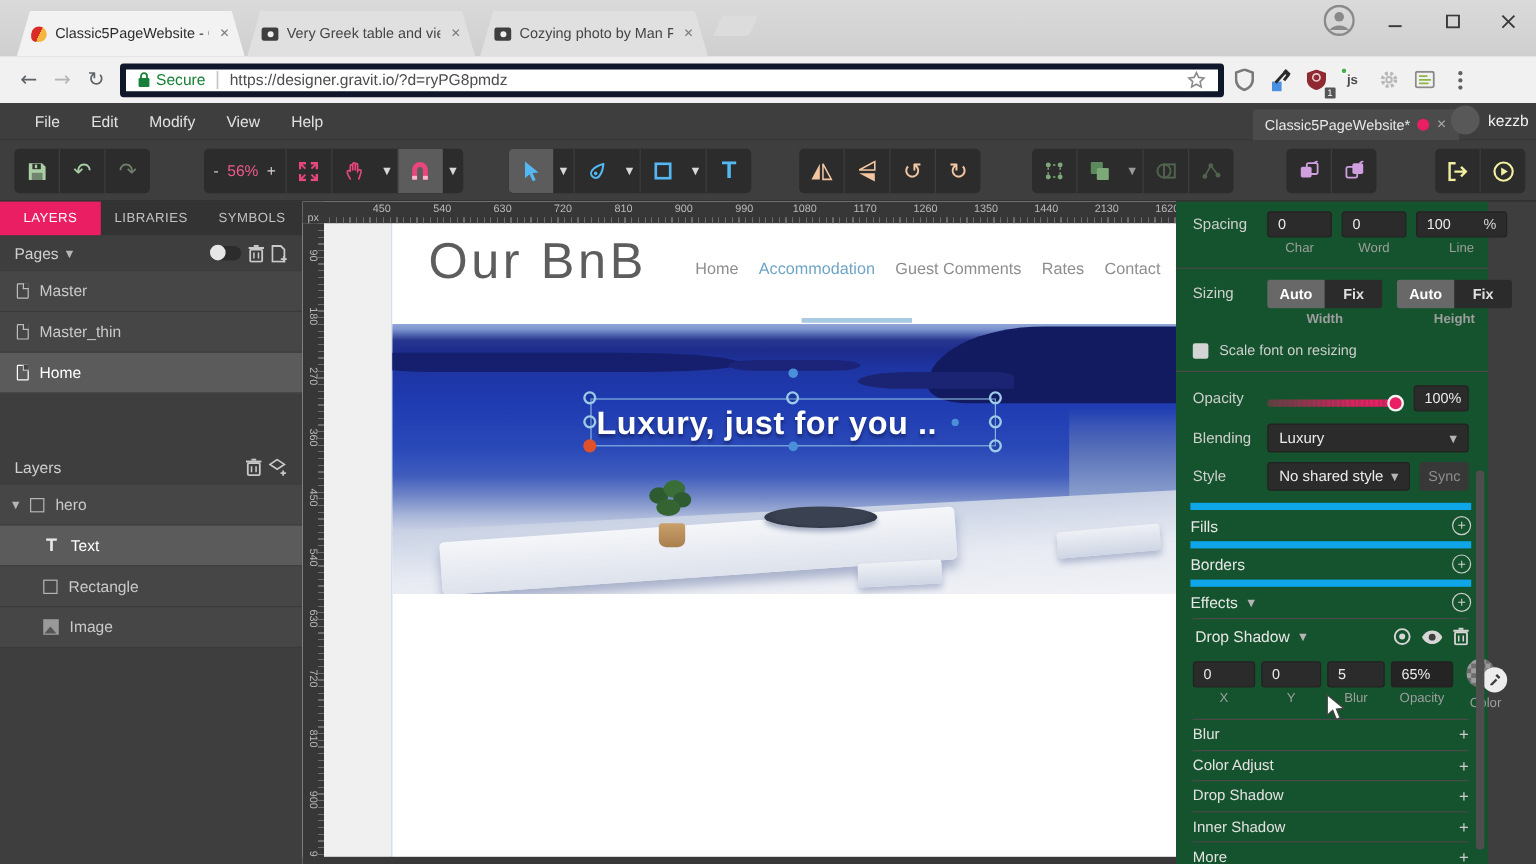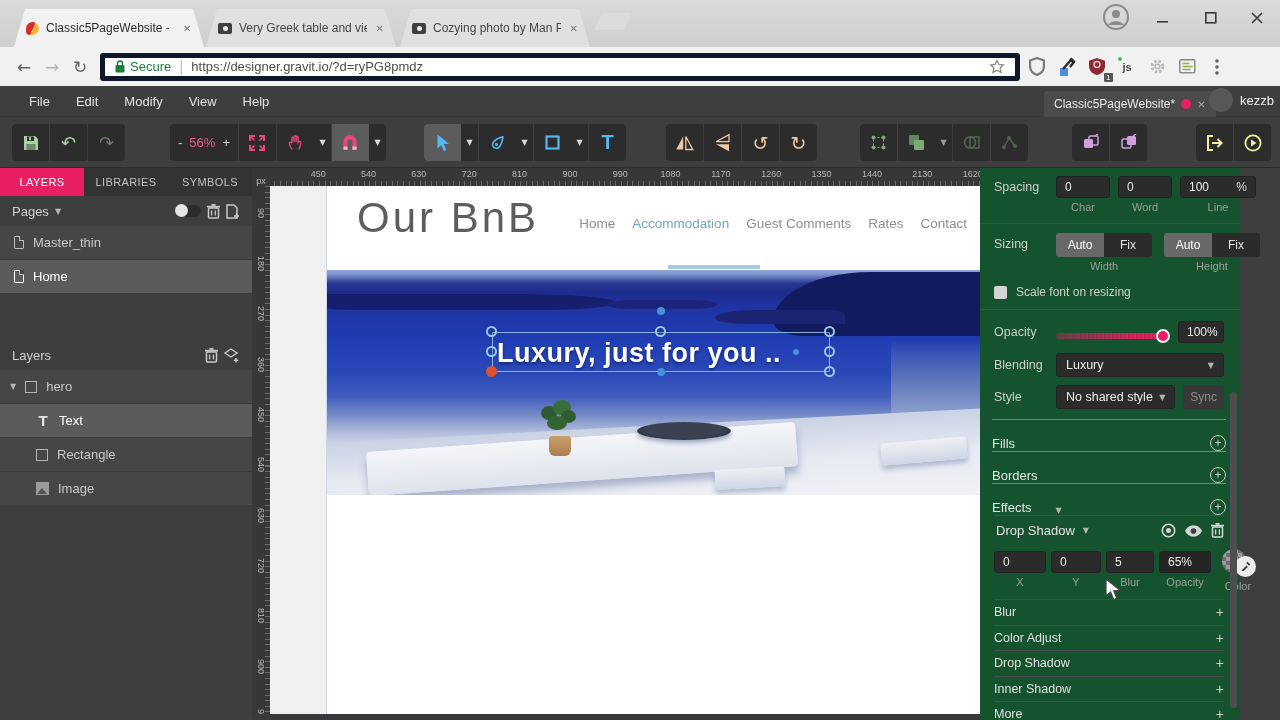--- a/index.html
+++ b/index.html
@@ -134,21 +134,21 @@
   .seg .on { background:#686868; color:#fff; }
   .divider { border-top:1px solid #4a4a4a; margin:10px -16px 0 -14px; }
   .checkbox { width:13px; height:13px; background:#d4d4d4; border-radius:2px; flex:none; }
   .slider { position:relative; width:140px; height:6px; border-radius:3px; margin-top:8px;
     background:linear-gradient(90deg,rgba(233,30,99,.35),#e91e63 75%); }
   .slider::before { content:""; position:absolute; inset:0; background:repeating-linear-gradient(90deg,rgba(70,70,70,.5) 0 2px,transparent 2px 4px); opacity:.5; border-radius:3px; }
   .slider-handle { position:absolute; right:-6px; top:-4px; width:14px; height:14px; border-radius:50%; background:#e91e63; border:2.5px solid #f3f3f3; }
   .dropdown { background:#2b2b2b; border:1px solid #222; border-radius:3px; height:24px; display:flex; align-items:center; padding:0 9px; color:#ececec; font-size:12.5px; }
   .dropdown .caret { margin-left:auto; }
   .sync-btn { width:50px; height:24px; background:#383838; border-radius:3px; display:flex; align-items:center; justify-content:center; color:#8d8d8d; font-size:12px; margin-left:8px; }
-  .sec { border-top:1px solid #0ea5e9; height:32px; display:flex; align-items:flex-end; gap:24px; color:#e6e6e6; font-size:13px; margin:0 -2px; }
+  .sec { border-top:6px solid #0ea5e9; height:32px; display:flex; align-items:center; gap:8px; color:#e6e6e6; font-size:13px; margin:0 -2px; }
   .sec .sp, .ds-head .sp { flex:1; }
   .plus-circle { width:16px; height:16px; border:1.3px solid #cdcdcd; border-radius:50%; display:flex; align-items:center; justify-content:center; font-size:12px; color:#cdcdcd; line-height:1; }
   .ds-head { border-top:1px solid #4a4a4a; height:30px; display:flex; align-items:center; gap:8px; color:#e6e6e6; font-size:13px; padding-left:2px; }
   .ds-icons { display:flex; align-items:center; gap:9px; }
   .ds-params { display:flex; gap:5px; margin-top:6px; align-items:flex-start; }
   .swatch { position:relative; width:38px; height:26px; margin-left:6px; }
   .swatch-checker { position:absolute; left:0; top:-2px; width:24px; height:24px; border-radius:50%; background:repeating-conic-gradient(#9c9c9c 0 25%,#6e6e6e 0 50%); background-size:8px 8px; }
   .swatch-picker { position:absolute; left:13px; top:5px; width:21px; height:21px; border-radius:50%; background:#ededed; display:flex; align-items:center; justify-content:center; }
   .effect-row { border-top:1px solid #4a4a4a; height:25.5px; display:flex; align-items:center; color:#e2e2e2; font-size:12.5px; }
   .effect-row .plus { margin-left:auto; color:#cdcdcd; font-size:14px; }
@@ -491,20 +491,24 @@
             <rect x="0" y="1.8" width="13" height="1.7" fill="#c9c9c9"></rect>
             <rect x="4.5" y="0" width="4" height="1.8" fill="#c9c9c9"></rect>
             <path d="M4.6 6.5 v5 M8.4 6.5 v5" stroke="#c9c9c9" stroke-width="1.3"></path>
           </svg>
         <svg width="14" height="15" viewBox="0 0 14 15">
             <path d="M1 1 h7 l3 3 v10 H1z" fill="none" stroke="#c9c9c9" stroke-width="1.5"></path>
             <path d="M10.5 9.5 v5 M8 12 h5" stroke="#c9c9c9" stroke-width="1.5"></path>
           </svg>
       </div>
 
+      <div class="lrow">
+        <span class="doc-ic"></span>
+        <span>Master</span>
+      </div>
       <div class="lrow">
         <span class="doc-ic"></span>
         <span>Master_thin</span>
       </div>
       <div class="lrow selected">
         <span class="doc-ic" style="border-color:#fff;"></span>
         <span>Home</span>
       </div>
 
       <div class="spacer46"></div>
@@ -655,21 +659,21 @@
               </div>
             <span class="flabel">Line</span>
           </div>
         </div>
       </div>
 
       <div class="divider"></div>
 
       <div class="rrow" style="margin-top:9px;">
         <span class="rlabel">Sizing</span>
-        <div style="display:flex;gap:12px;">
+        <div style="display:flex;gap:12px;font-weight:bold;">
           <div class="field">
             <div class="seg">
               <div class="on">Auto</div>
               <div>Fix</div>
             </div>
             <span class="flabel">Width</span>
           </div>
           <div class="field">
             <div class="seg">
               <div class="on">Auto</div>

